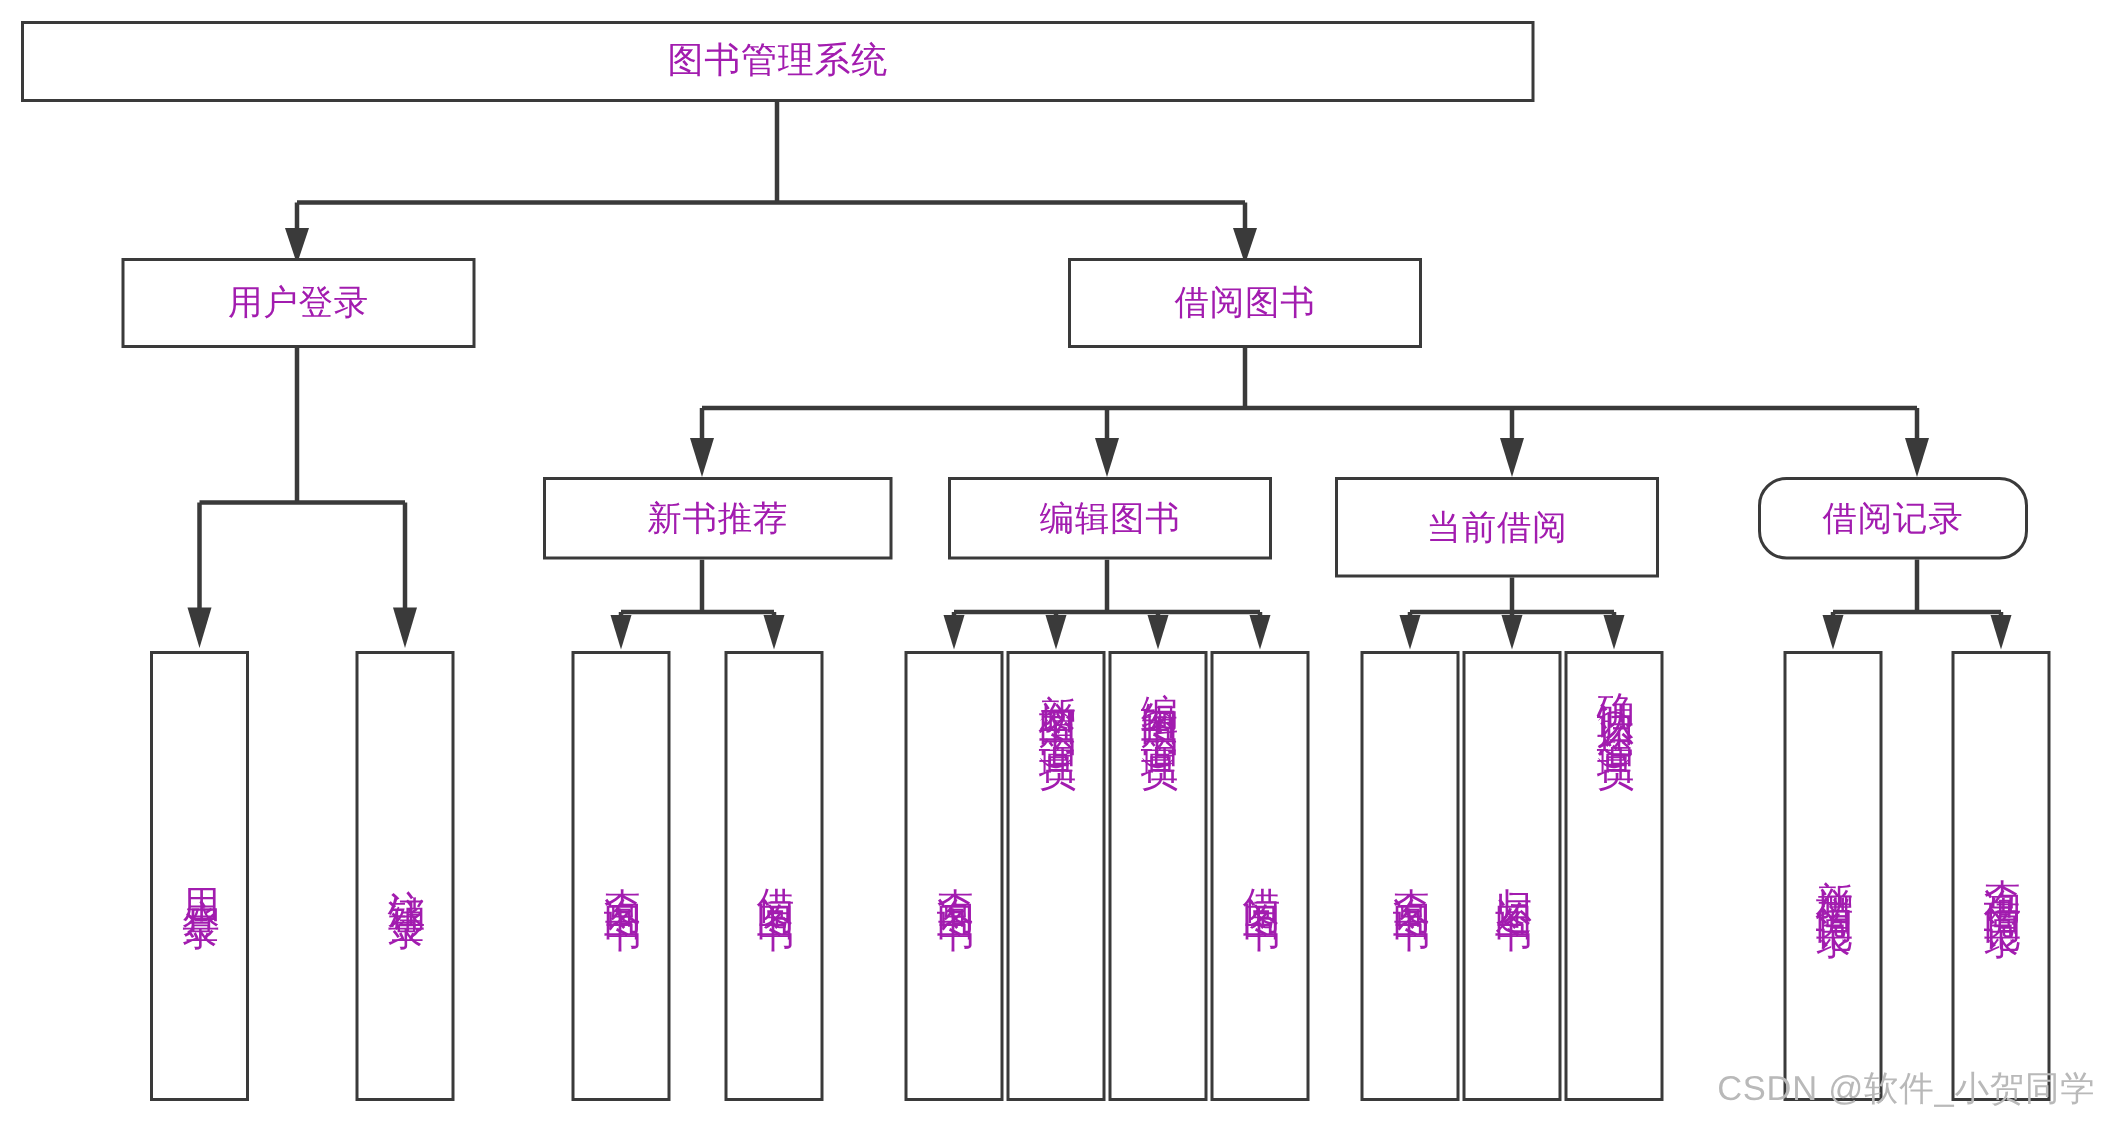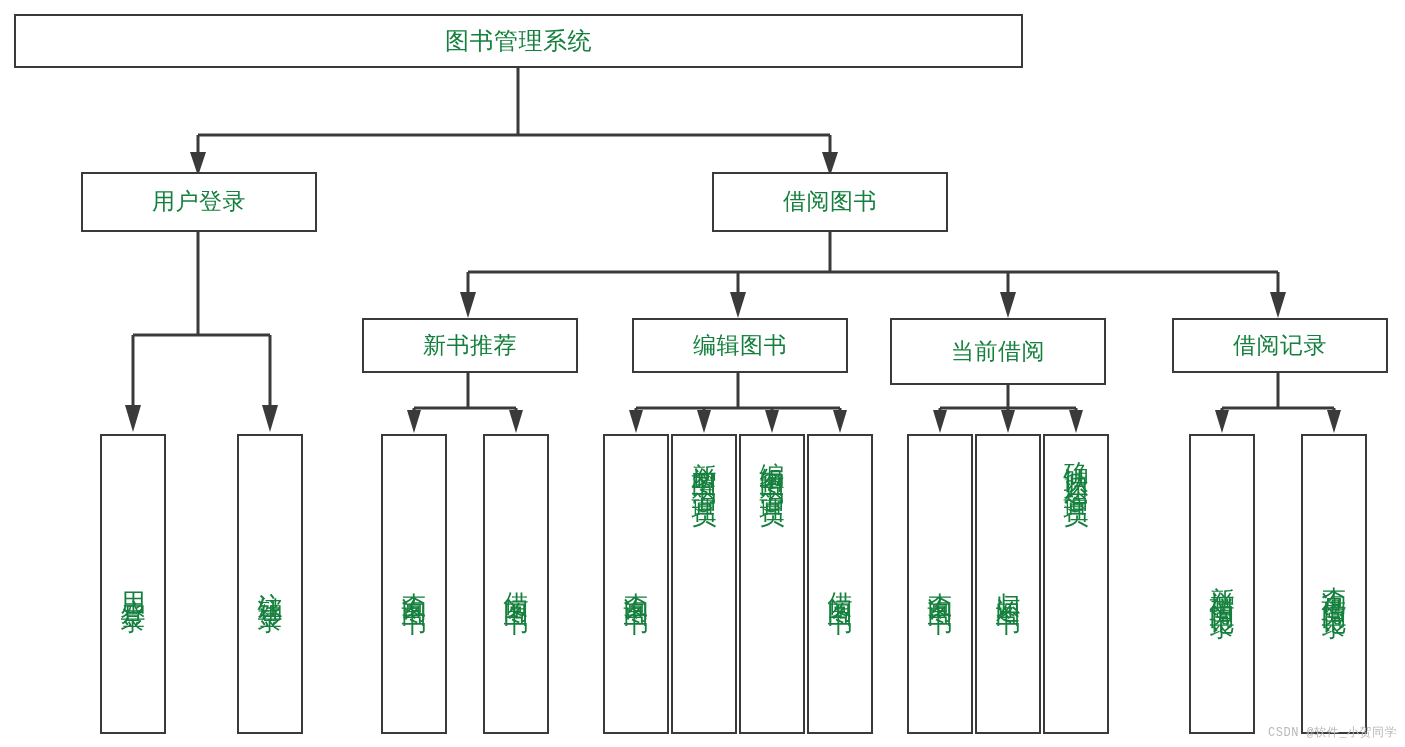--- a/index.html
+++ b/index.html
@@ -27,21 +27,21 @@
     pointer-events: none;
   }
   .node {
     position: absolute;
     box-sizing: border-box;
     background: #ffffff;
     border: 2px solid #3a3a3a;
     display: flex;
     align-items: center;
     justify-content: center;
-    color: #15803d;
+    color: #a21caf;
     z-index: 2;
   }
   .node .label {
     display: block;
     text-align: center;
     line-height: 1.18;
     white-space: nowrap;
   }
   
   .node.horiz .label {
@@ -69,26 +69,25 @@
     align-items: center;
   }
   .node.vert.topped {
     align-items: flex-start;
     padding-top: 6px;
   }
   #watermark {
     position: absolute;
     right: 8px;
     bottom: 6px;
-    font-size: 12px;
+    font-size: 23px;
     color: #b9b9b9;
     letter-spacing: 0.5px;
     white-space: nowrap;
     z-index: 5;
-    font-family: Liberation Mono, monospace;
   }
 </style>
 </head>
 <body>
 
 <div id="diagram-canvas">
 
   <svg id="connector-layer" viewBox="0 0 1405 747" width="1405" height="747" aria-hidden="true">
     <defs>
       <marker id="arrowhead" viewBox="0 0 10 12" refX="5" refY="11" markerWidth="9" markerHeight="11" orient="auto-start-reverse">
@@ -174,33 +173,33 @@
   </div>
 
   <div class="node horiz" style="left:81px; top:172px; width:236px; height:60px;">
     <span class="label">用户登录</span>
   </div>
 
   <div class="node horiz" style="left:712px; top:172px; width:236px; height:60px;">
     <span class="label">借阅图书</span>
   </div>
 
-  <div class="node horiz" style="left:362px; top:318px; width:216px; height:55px;">
+  <div class="node horiz" style="left:362px; top:318px; width:233px; height:55px;">
     <span class="label">新书推荐</span>
   </div>
 
   <div class="node horiz" style="left:632px; top:318px; width:216px; height:55px;">
     <span class="label">编辑图书</span>
   </div>
 
   <div class="node horiz" style="left:890px; top:318px; width:216px; height:67px;">
     <span class="label">当前借阅</span>
   </div>
 
-  <div class="node horiz" style="left:1172px; top:318px; width:216px; height:55px;">
+  <div class="node horiz" style="left:1172px; top:318px; width:180px; height:55px;border-radius:19px;">
     <span class="label">借阅记录</span>
   </div>
 
   <div class="node vert centered" style="left:100px; top:434px; width:66px; height:300px;">
     <span class="label">用户登录</span>
   </div>
 
   <div class="node vert centered" style="left:237px; top:434px; width:66px; height:300px;">
     <span class="label">注销登录</span>
   </div>

